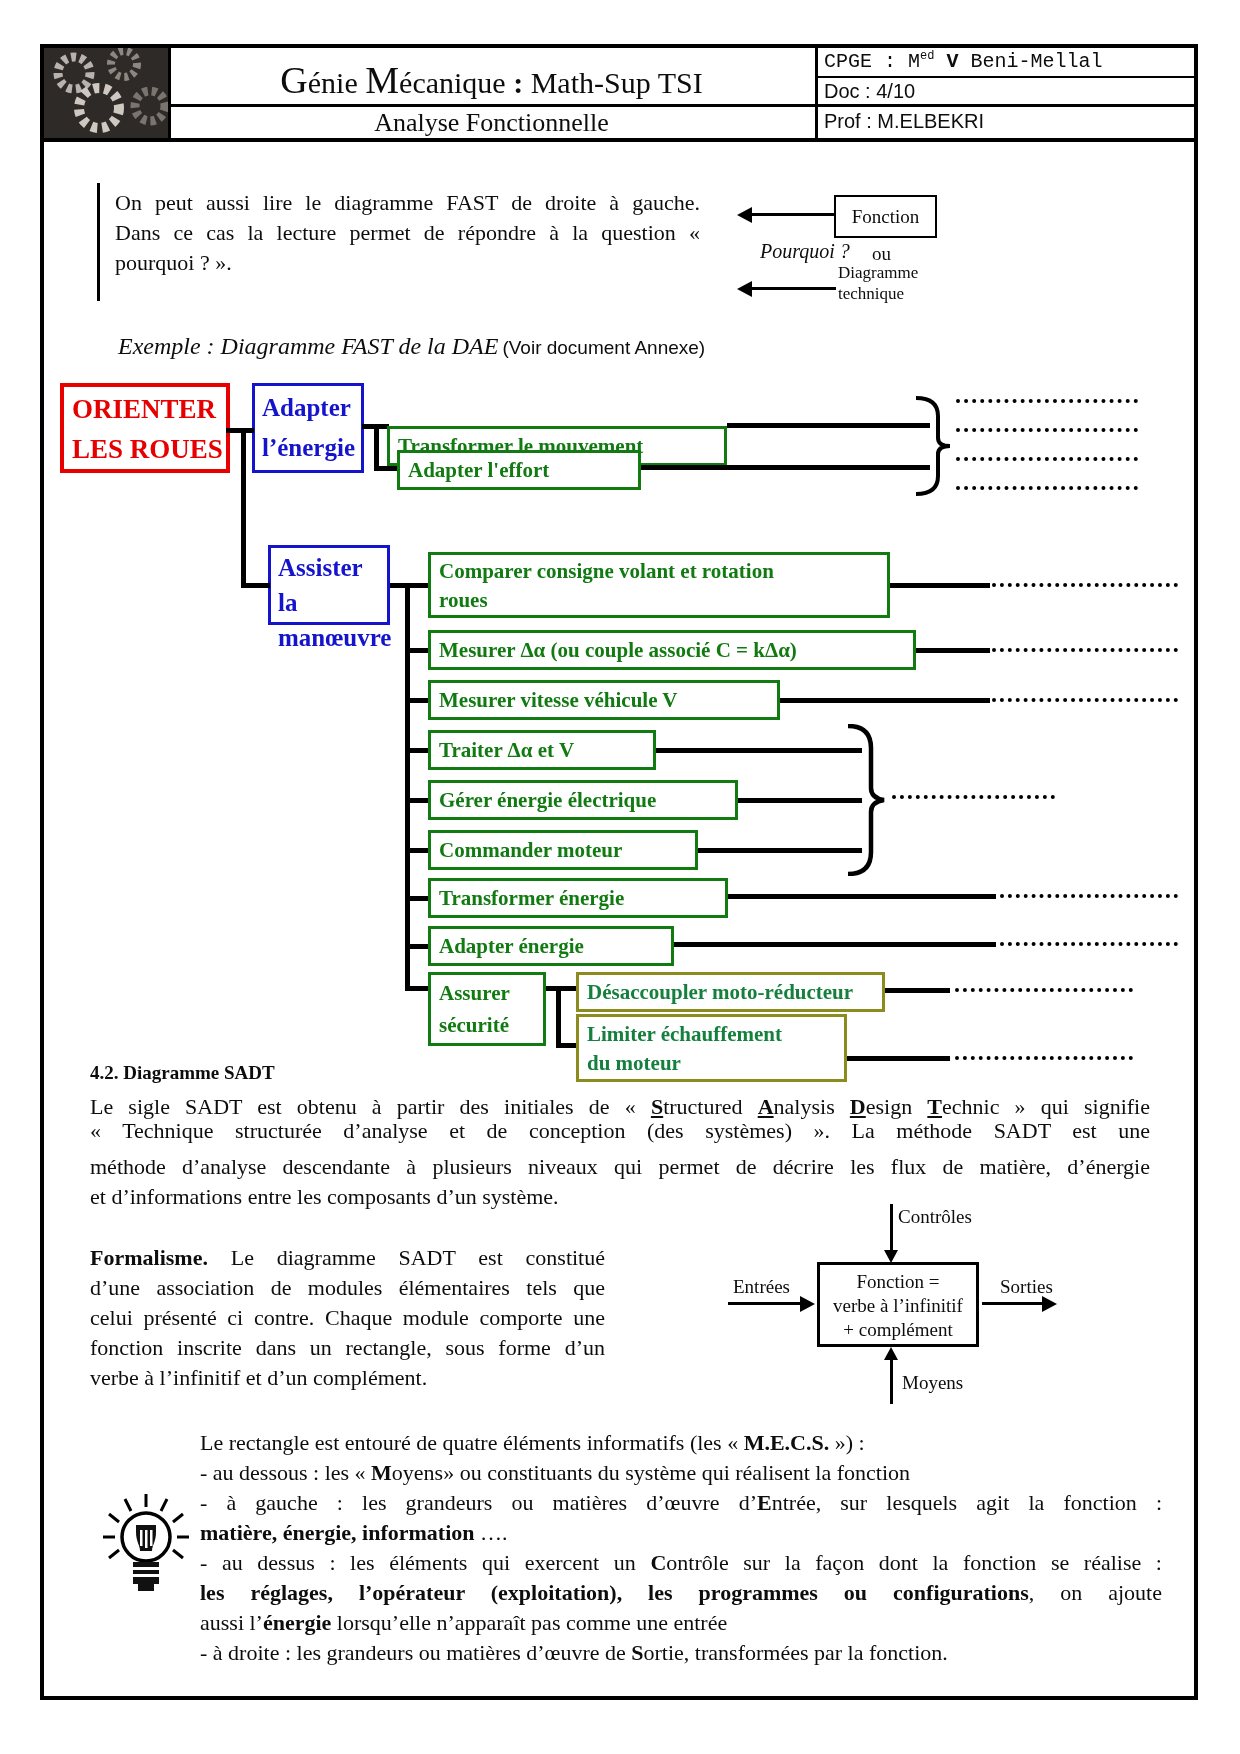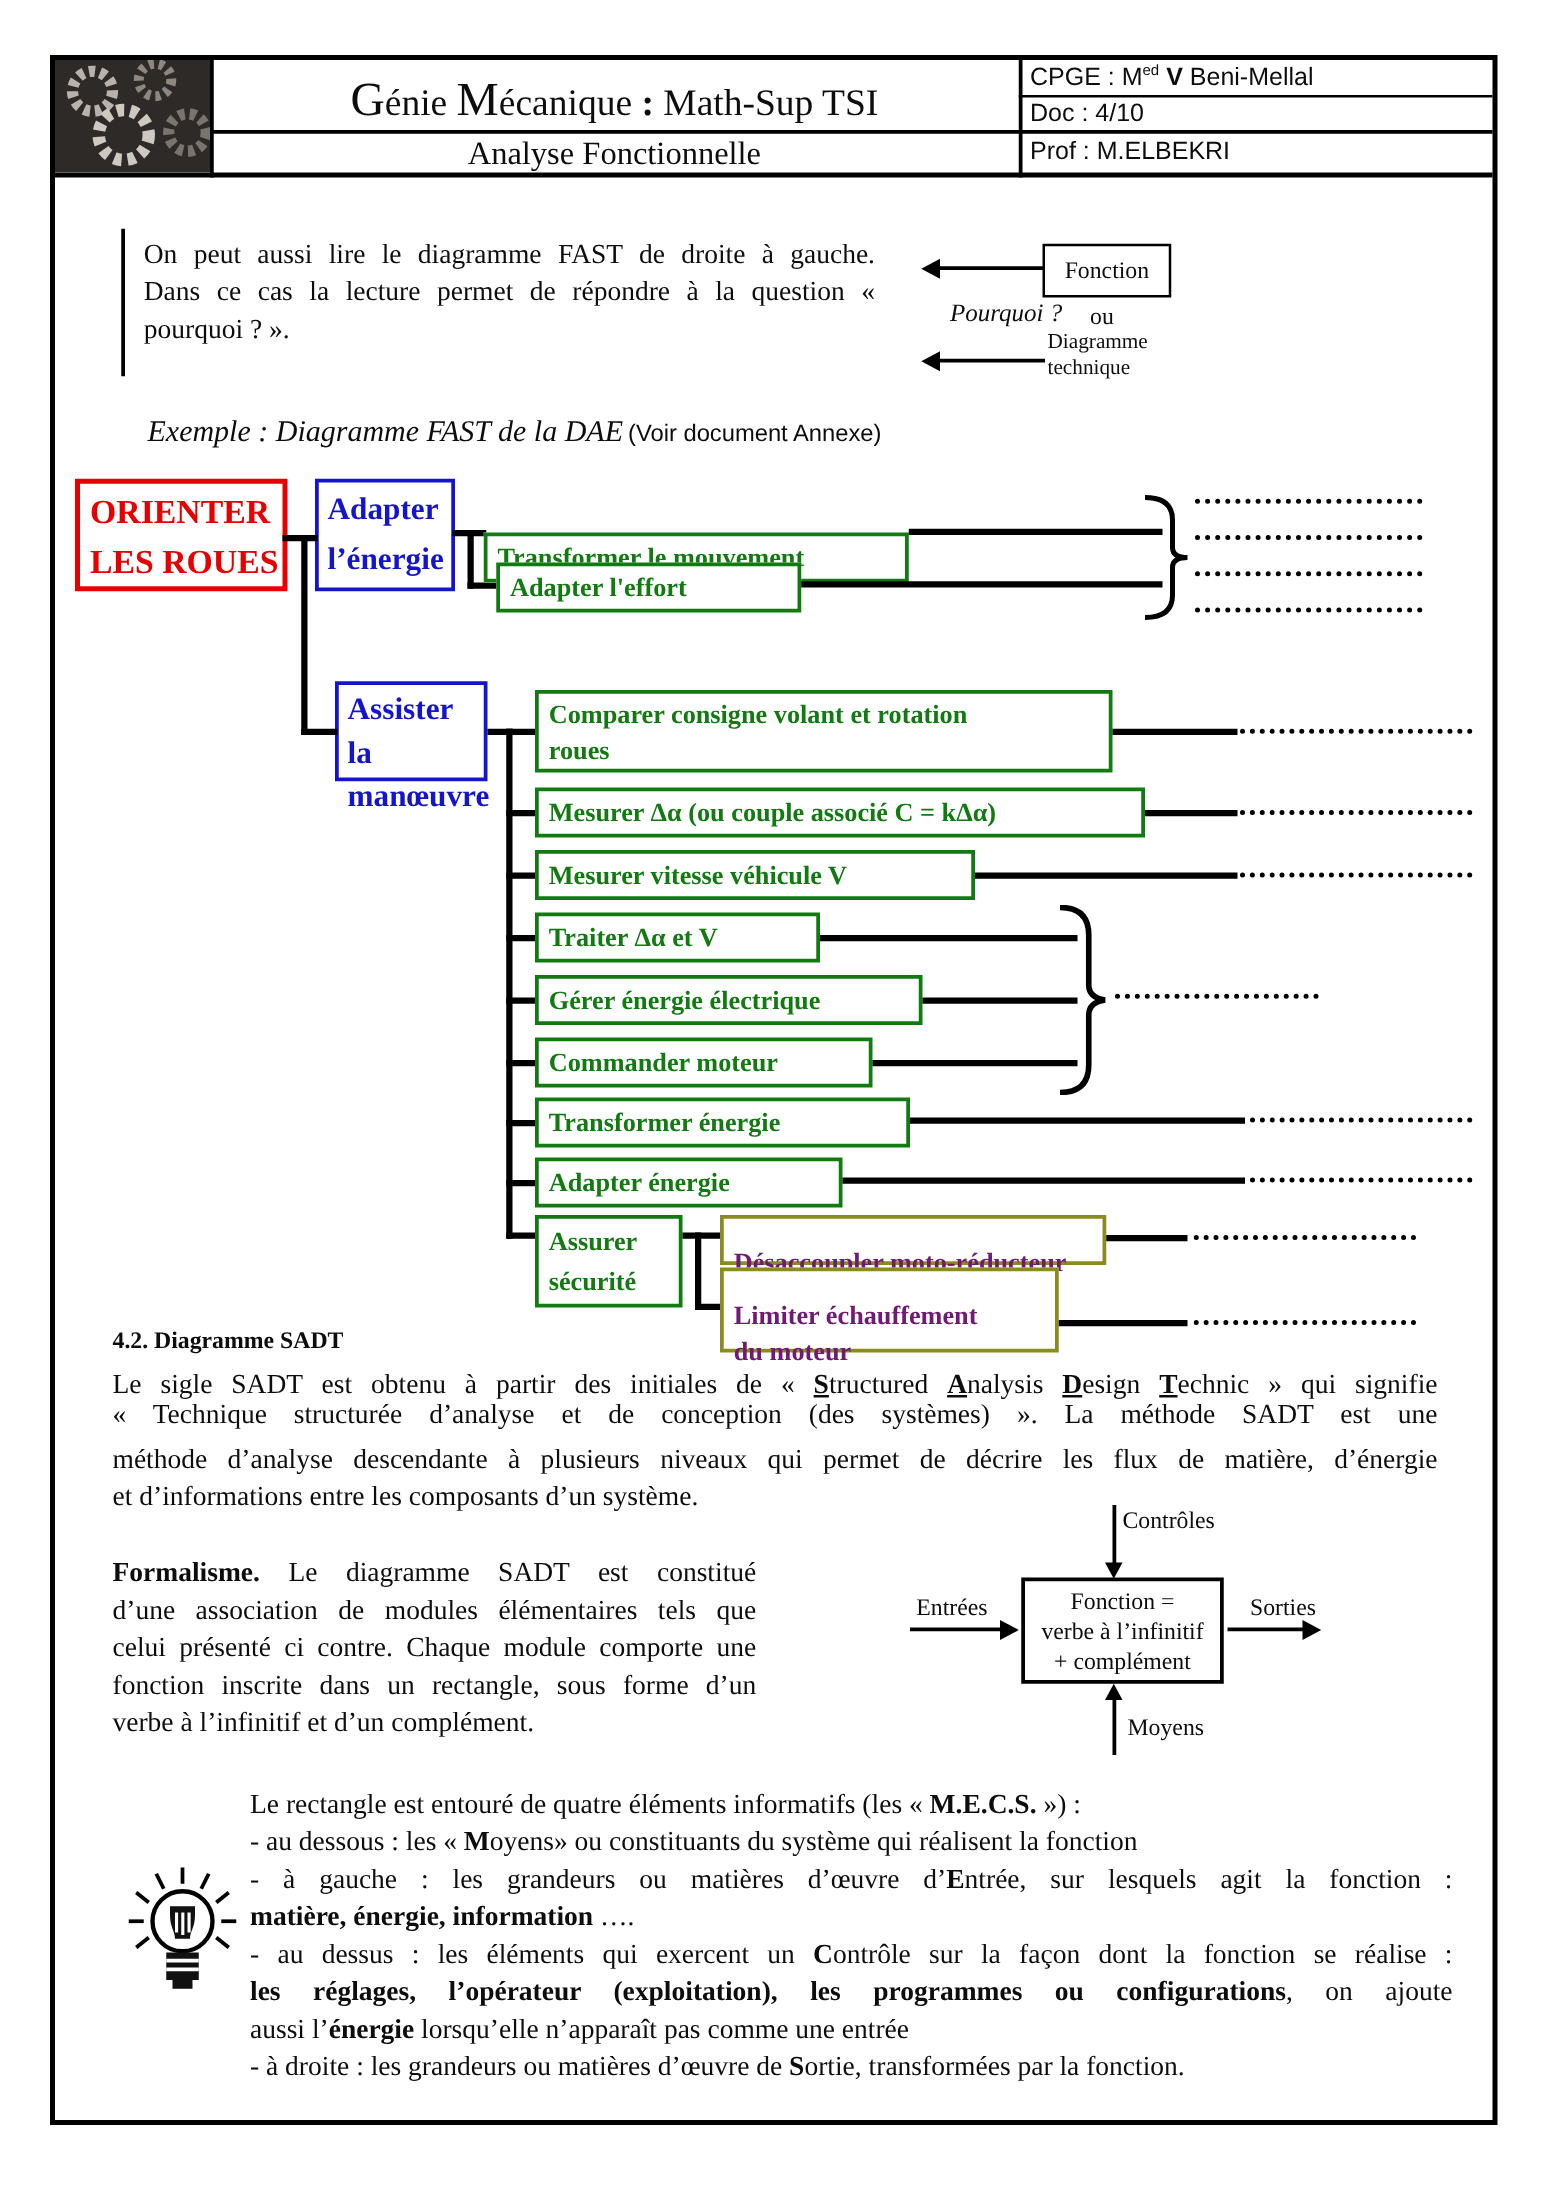--- a/index.html
+++ b/index.html
@@ -12,21 +12,21 @@
   .i{font-style:italic;}
   .u{text-decoration:underline;}
   .lg{font-size:38px;}
   .line{position:absolute;background:#000;}
   .dotted{position:absolute;height:0;border-top:4px dotted #000;}
   .jline{text-align:justify;text-align-last:justify;}
   .fbox{position:absolute;box-sizing:border-box;background:#fff;font-weight:bold;}
   .redbox{border:4px solid #e60000;color:#e60000;font-size:27px;line-height:40px;padding:2px 0 0 8px;}
   .bluebox{border:3px solid #1414cc;color:#1414cc;padding:2px 0 0 7px;}
   .greenbox{border:3px solid #117a11;color:#117a11;font-size:21px;line-height:30px;padding:2px 0 0 8px;}
-  .olivebox{border:3px solid #8c8c1e;color:#701a75;font-size:21px;line-height:29px;padding:21px 0 0 8px;}
+  .olivebox{border:3px solid #8c8c1e;color:#15803d;font-size:21px;line-height:29px;padding:3px 0 0 8px;}
   .arrow-left{position:absolute;width:0;height:0;border-top:8px solid transparent;
               border-bottom:8px solid transparent;border-right:15px solid #000;}
   .arrow-right{position:absolute;width:0;height:0;border-top:8px solid transparent;
                border-bottom:8px solid transparent;border-left:15px solid #000;}
   .arrow-down{position:absolute;width:0;height:0;border-left:7px solid transparent;
               border-right:7px solid transparent;border-top:13px solid #000;}
   .arrow-up{position:absolute;width:0;height:0;border-left:7px solid transparent;
             border-right:7px solid transparent;border-bottom:13px solid #000;}
   .body-par{font-size:22px;line-height:30px;}
   sup{font-size:12px;}
@@ -48,21 +48,21 @@
     </svg>
   </div>
   <div class="line" style="left:168px;top:44px;width:3px;height:98px;"></div>
   <div class="line" style="left:815px;top:44px;width:3px;height:98px;"></div>
   <div class="line" style="left:815px;top:76px;width:379px;height:2px;"></div>
   <div class="line" style="left:168px;top:104px;width:1026px;height:3px;"></div>
   <div class="line" style="left:44px;top:138px;width:1150px;height:4px;"></div>
 
   <div class="abs ser" style="left:168px;top:58px;width:647px;text-align:center;font-size:30px;"><span class="lg">G</span><span>énie </span><span class="lg">M</span><span>écanique </span><span class="b">: </span><span>Math-Sup TSI</span></div>
   <div class="abs ser" style="left:168px;top:108px;width:647px;text-align:center;font-size:26px;">Analyse Fonctionnelle</div>
-  <div class="abs sans" style="left:824px;top:49px;font-size:20px;"><span>CPGE : M</span><sup>ed</sup><span> </span><span class="b">V</span><span> Beni-Mellal</span></div>
+  <div class="abs sans" style="left:824px;top:49px;font-size:20px;font-family:Liberation Mono, monospace;"><span>CPGE : M</span><sup>ed</sup><span> </span><span class="b">V</span><span> Beni-Mellal</span></div>
   <div class="abs sans" style="left:824px;top:80px;font-size:20px;">Doc : 4/10</div>
   <div class="abs sans" style="left:824px;top:110px;font-size:20px;">Prof : M.ELBEKRI</div>
 
   <div class="line" style="left:97px;top:183px;width:3px;height:118px;"></div>
   <div class="abs body-par jline" style="left:115px;top:188px;width:585px;">On peut aussi lire le diagramme FAST de droite à gauche.</div>
   <div class="abs body-par jline" style="left:115px;top:218px;width:585px;">Dans ce cas la lecture permet de répondre à la question «</div>
   <div class="abs body-par" style="left:115px;top:248px;width:585px;">pourquoi ? ».</div>
 
   <div class="line" style="left:750px;top:213px;width:86px;height:3px;"></div>
   <div class="arrow-left" style="left:737px;top:207px;"></div>

